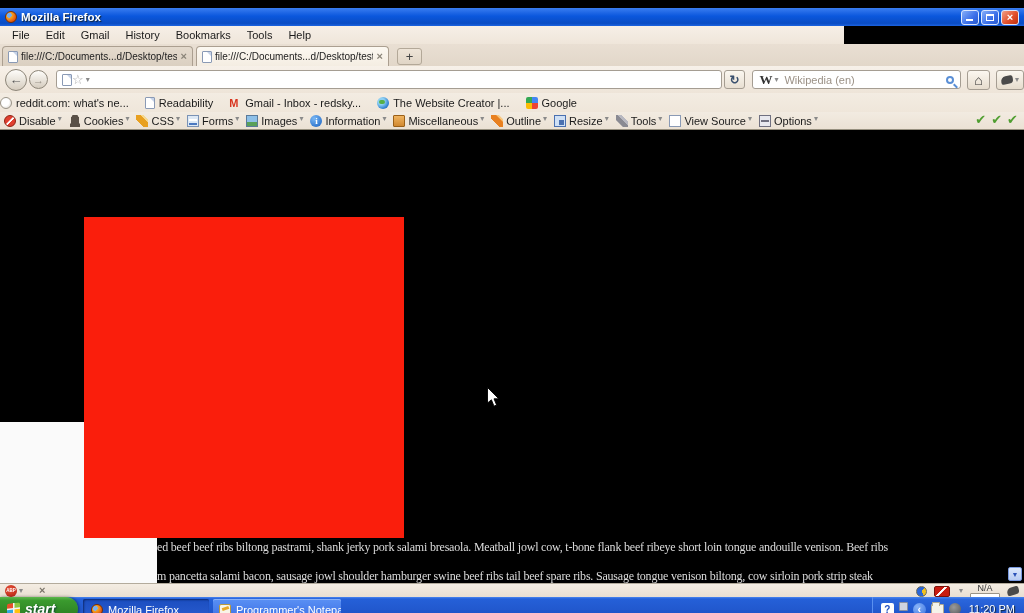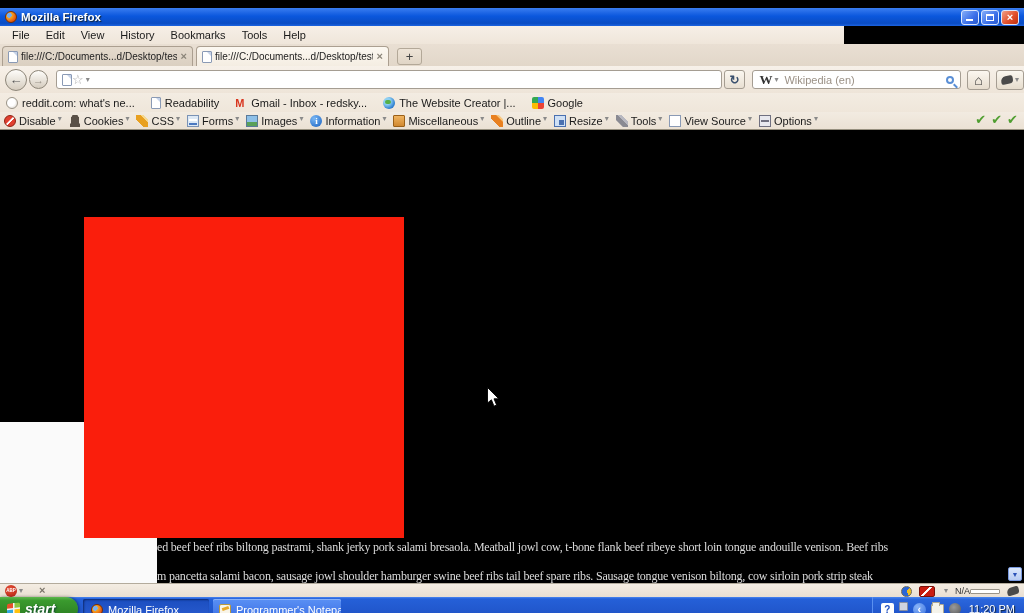--- a/index.html
+++ b/index.html
@@ -69,21 +69,21 @@
   .magicon::after { content:""; position:absolute; width:5px; height:2px; background:#5a8fd6;
     transform:rotate(45deg); left:5px; top:7px; }
   .toolbtn { height:20px; margin-left:6px; background:linear-gradient(#fbf7f0,#e6dccd);
     border:1px solid #a59d92; border-radius:3px; display:flex; align-items:center; justify-content:center;
     padding:0 4px; }
   .homebtn { width:23px; font-size:14px; color:#333; line-height:1; }
   .extblob { width:12px; height:8px; background:#4a4a4a; border-radius:5px 2px 4px 2px; transform:rotate(-12deg); }
 
   
   .bookmarksbar { position:absolute; top:85px; left:0; width:1024px; height:19px;
-    background:linear-gradient(#f3ece2,#efe6da); display:flex; align-items:center; padding-left:6px; }
+    background:linear-gradient(#f3ece2,#efe6da); display:flex; align-items:center; padding-left:0; }
   .bmitem { display:flex; align-items:center; font-size:11px; color:#1a1a1a; margin-right:16px; white-space:nowrap; }
   .bmitem .bicon { margin-right:4px; }
   .ic12 { width:12px; height:12px; flex:none; display:inline-block; }
   .reddit-ic { border-radius:50%; background:radial-gradient(circle at 40% 40%, #fff 0 45%, #cfc8bd 100%); border:1px solid #9a9488; }
   .gmail-ic { font-size:11px; font-weight:bold; color:#d8351f; font-family:"Liberation Sans",sans-serif; line-height:12px; }
   .globe-ic { border-radius:50%; background:radial-gradient(circle at 35% 35%, #8fd0f2 0 30%, #2e7fd0 70%, #1a5aa8 100%); position:relative; }
   .globe-ic::after { content:""; position:absolute; left:2px; top:3px; width:6px; height:4px;
     background:#55b048; border-radius:2px; }
   .google-ic { border-radius:2px;
     background:conic-gradient(#4285f4 0 25%, #ea4335 0 50%, #fbbc05 0 75%, #34a853 0 100%); }
@@ -133,21 +133,21 @@
     background:linear-gradient(#f4ede3,#e9dfd2); border-top:1px solid #b3ab9c;
     display:flex; align-items:center; padding:0 5px; }
   .abp-ic { width:12px; height:12px; border-radius:50%; background:radial-gradient(circle at 40% 35%, #e85038, #b02010);
     color:#fff; font-size:4.5px; font-weight:bold; display:flex; align-items:center; justify-content:center; }
   .abarclose { font-size:11px; font-weight:bold; color:#7a746a; margin-left:16px; line-height:1; }
   .abar-right { position:absolute; right:5px; top:0; height:14px; display:flex; align-items:center; gap:7px; }
   .sglobe-ic { width:11px; height:11px; border-radius:50%;
     background:conic-gradient(from 40deg, #f0c020 0 30%, #2a66d8 0 100%); border:1px solid #6a6a5a; }
   .redslash-ic { width:16px; height:11px; border-radius:2px; border:1px solid #7a1008;
     background:linear-gradient(135deg,#c81c10 40%,#fff 42% 52%,#c81c10 54%); }
-  .na-wrap { display:flex; align-items:center; }
+  .na-wrap { display:flex; flex-direction:column; align-items:center; }
   .na-label { font-size:9px; color:#333; line-height:9px; }
   .na-meter { width:30px; height:5px; background:#fff; border:1px solid #9a9488; border-radius:1px; }
   .feather-ic { width:12px; height:8px; background:#4a4a4a; border-radius:5px 2px 4px 2px; transform:rotate(-15deg); }
 
   
   .taskbar { position:absolute; top:589px; left:0; width:1024px; height:24px;
     background:linear-gradient(180deg,#4a86f0 0%,#2560d8 8%,#2157cc 60%,#1a49b4 100%); }
   .startbtn { position:absolute; left:0; top:0; width:78px; height:24px; border-radius:0 12px 12px 0;
     background:linear-gradient(180deg,#5fb84e 0%,#3a9a2e 15%,#2e8424 70%,#256e1c 100%);
     box-shadow:1px 0 3px rgba(0,0,0,0.45); display:flex; align-items:center; padding-left:7px; }
@@ -194,21 +194,21 @@
         </div>
       <div class="wbtn close">
           <span>×</span>
         </div>
     </div>
   </div>
 
   <div class="menubar">
     <span class="menuitem">File</span>
     <span class="menuitem">Edit</span>
-    <span class="menuitem">View</span>
+    <span class="menuitem">Gmail</span>
     <span class="menuitem">History</span>
     <span class="menuitem">Bookmarks</span>
     <span class="menuitem">Tools</span>
     <span class="menuitem">Help</span>
   </div>
 
   <div class="tabstrip">
     <div class="tab inactive">
       <span class="pageicon"></span>
       <span class="tlabel">file:///C:/Documents...d/Desktop/test.html</span>

